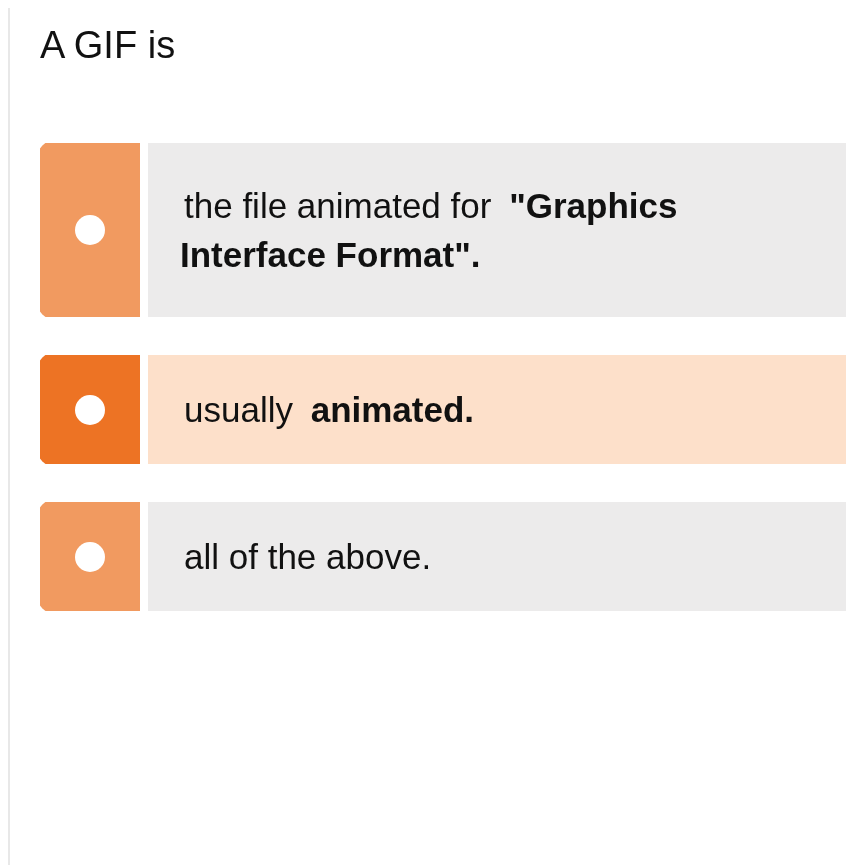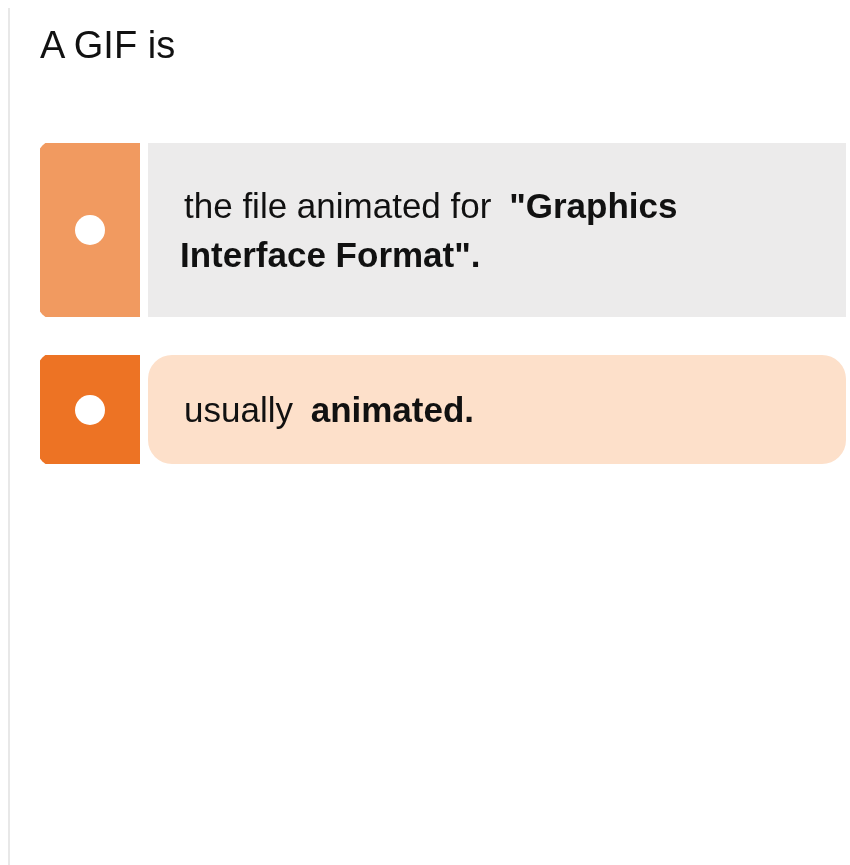--- a/index.html
+++ b/index.html
@@ -52,21 +52,21 @@
     align-items: center;
   }
   .body-text {
     font-size: 35px;
     line-height: 1.4;
     color: #111;
     font-weight: 400;
   }
   .body-text b { font-weight: 700; }
   .option.selected .tab { background: #ed7324; }
-  .option.selected .body { background: #fde0ca; border-radius: 24px; }
+  .option.selected .body { background: #fde0ca; }
   .option.tall .body { padding-top: 34px; padding-bottom: 34px; }
 </style>
 </head>
 <body>
 
 <div class="question">A GIF is</div>
 
 <div class="options">
 
   <div class="option tall">
@@ -85,14 +85,24 @@
     <div class="tab">
       <div class="dot"></div>
     </div>
     <div class="body">
       <span class="body-text">
         <span>usually </span><b>animated.</b>
       </span>
     </div>
   </div>
 
+  <div class="option">
+    <div class="tab">
+      <div class="dot"></div>
+    </div>
+    <div class="body">
+      <span class="body-text">
+        <span>all of the above.</span><b></b>
+      </span>
+    </div>
+  </div>
 
 </div>
 
 </body></html>

